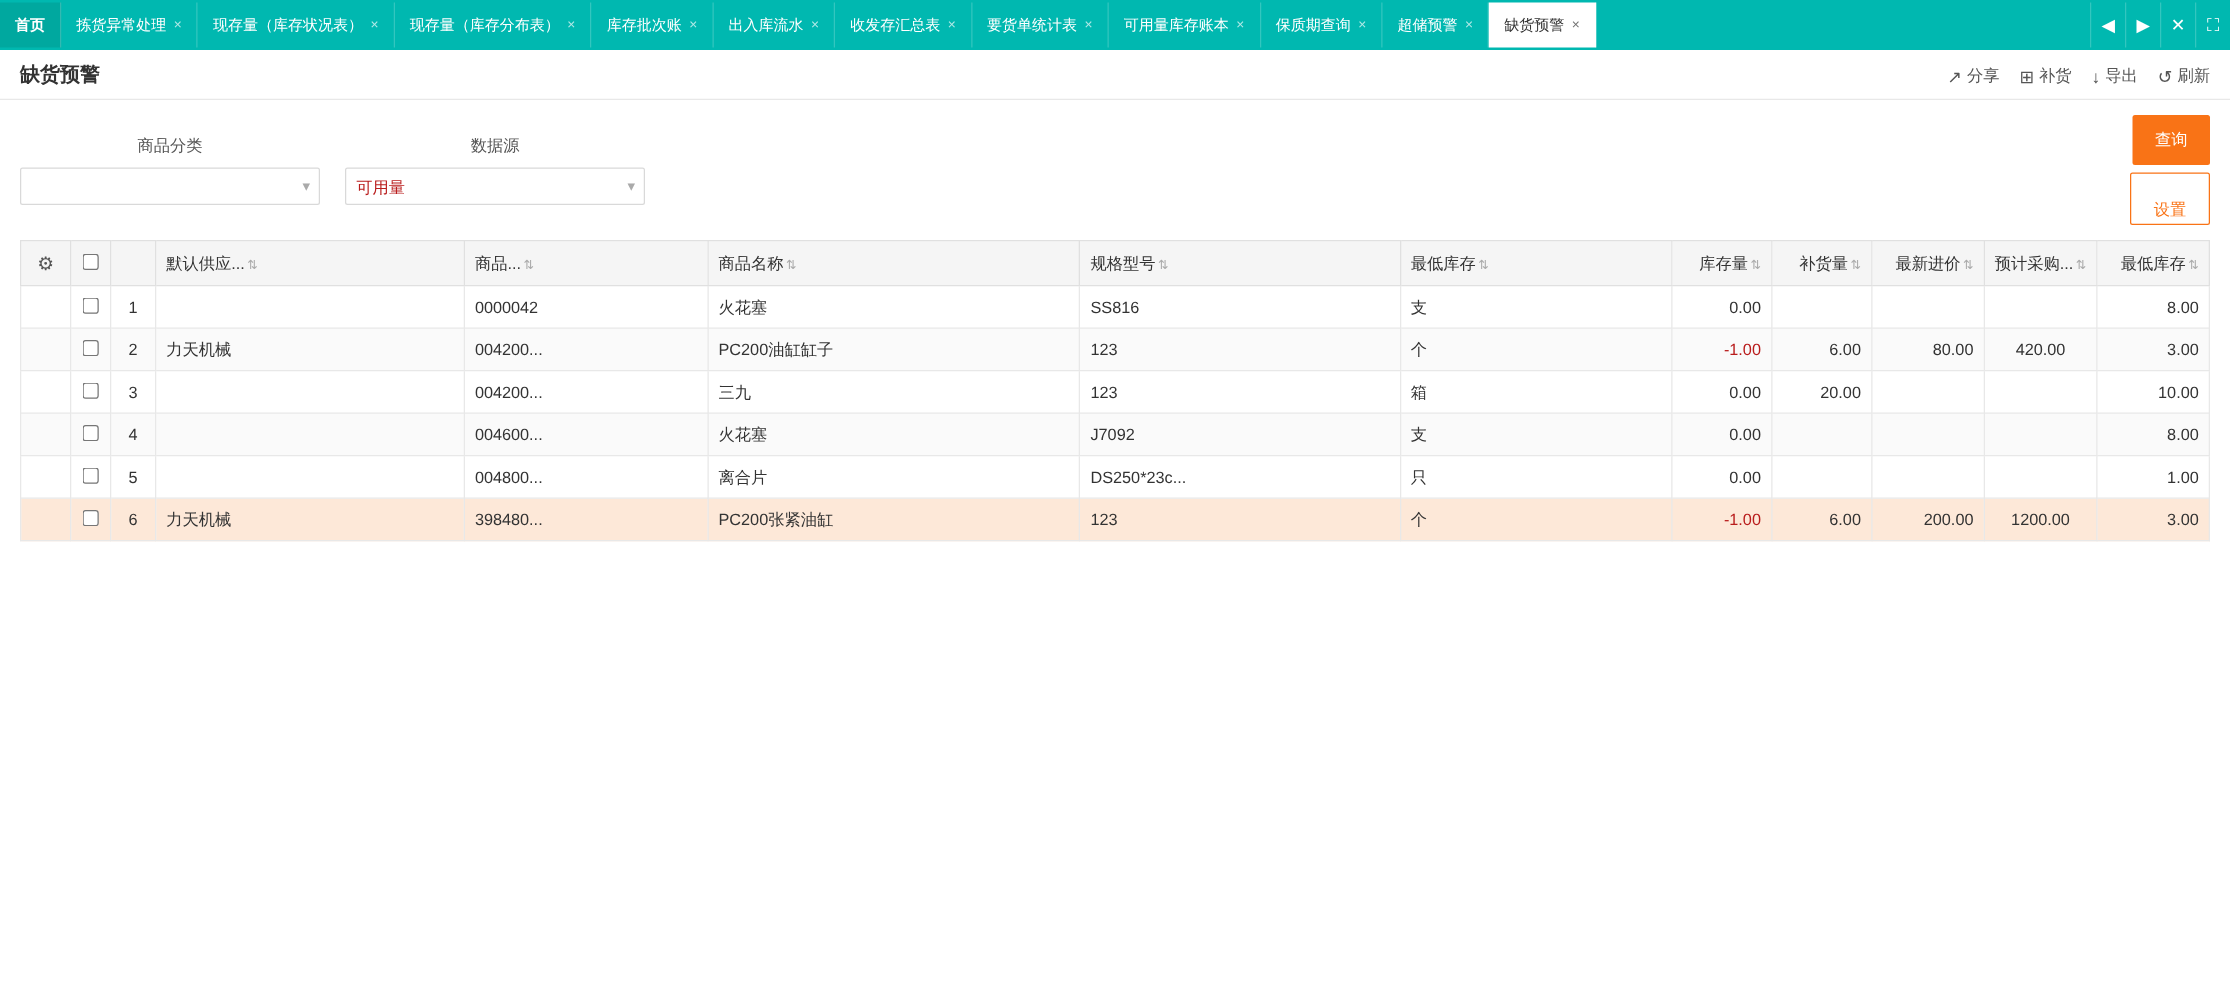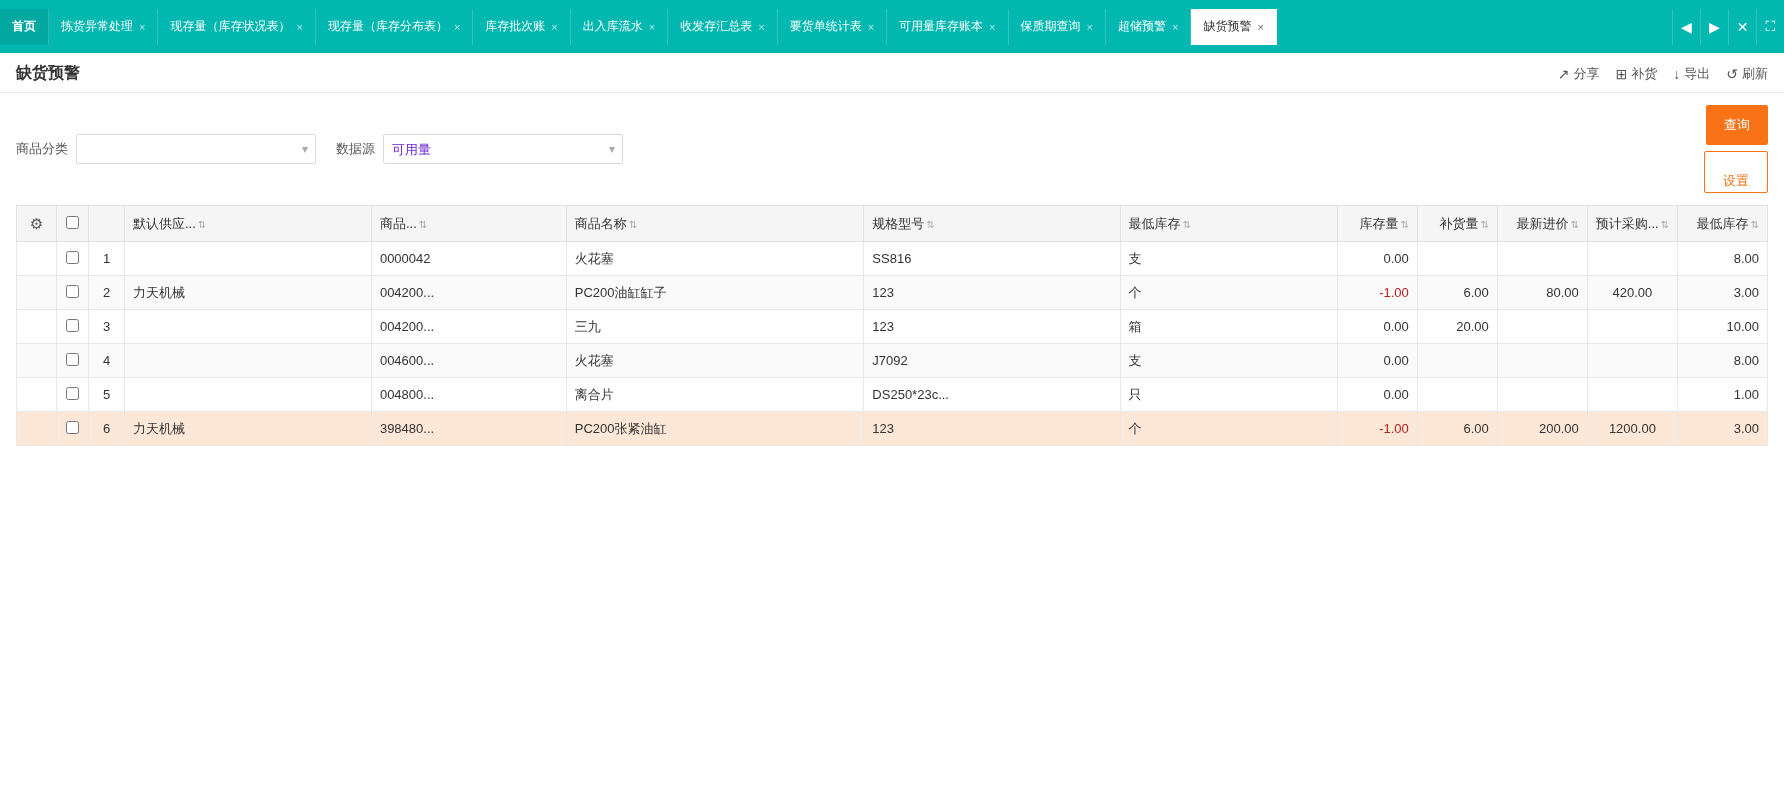--- a/index.html
+++ b/index.html
@@ -3,21 +3,21 @@
   <meta charset="utf-8">
   <style>
     * { box-sizing: border-box; margin: 0; padding: 0; }
     body { font-family: 'Microsoft YaHei', Arial, sans-serif; font-size: 13px; background: #f0f0f0; color: #333; }
 
     
     .tab-bar {
       display: flex;
       align-items: center;
       background: #00b8b0;
-      height: 53px;
+      height: 40px;
       overflow: hidden;
     }
     .tab-item {
       display: flex;
       align-items: center;
       height: 36px;
       padding: 0 12px;
       color: #fff;
       white-space: nowrap;
       cursor: pointer;
@@ -96,34 +96,35 @@
       display: flex;
       align-items: center;
       padding: 12px 16px;
       gap: 20px;
       flex-wrap: wrap;
     }
     .filter-group {
       display: flex;
       align-items: center;
       gap: 8px;
+      flex-direction: column;
     }
     .filter-label {
       color: #555;
       font-size: 13px;
       white-space: nowrap;
     }
     .filter-select {
       width: 240px;
       height: 30px;
       border: 1px solid #d9d9d9;
       border-radius: 2px;
       padding: 0 28px 0 8px;
       font-size: 13px;
-      color: #6d28d9;
+      color: #b91c1c;
       background: #fff;
       appearance: none;
       cursor: pointer;
       position: relative;
     }
     .select-wrapper {
       position: relative;
       display: inline-block;
     }
     .select-wrapper::after {

